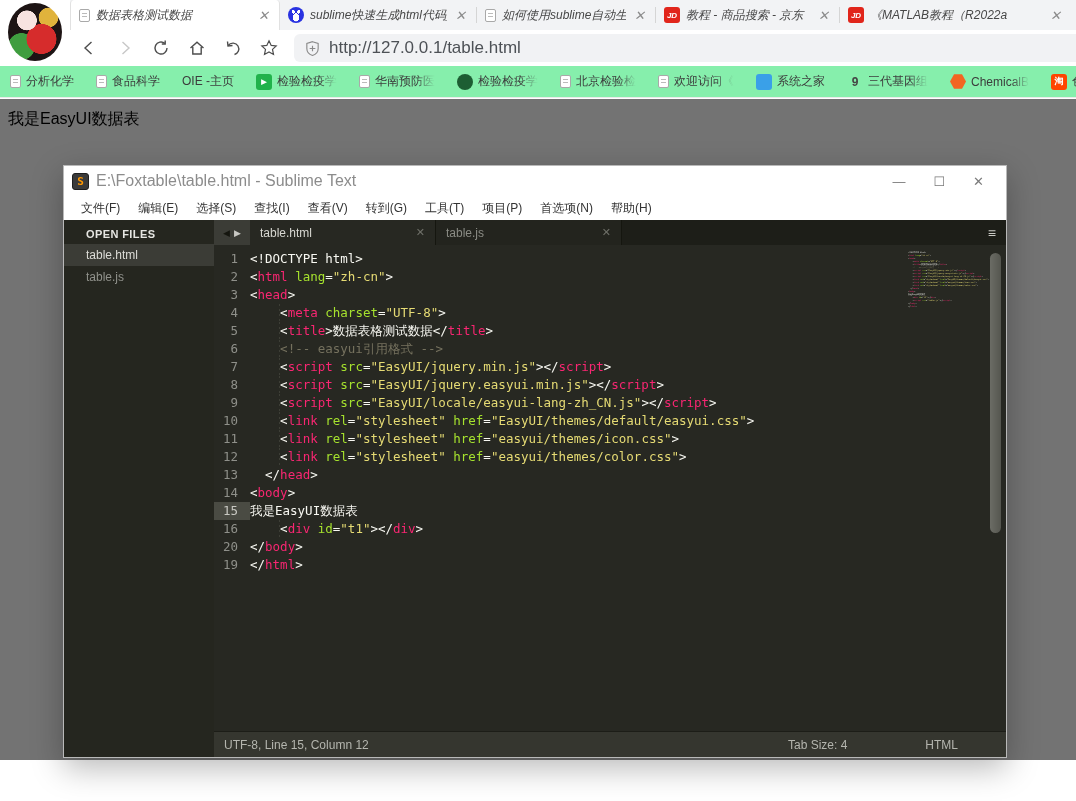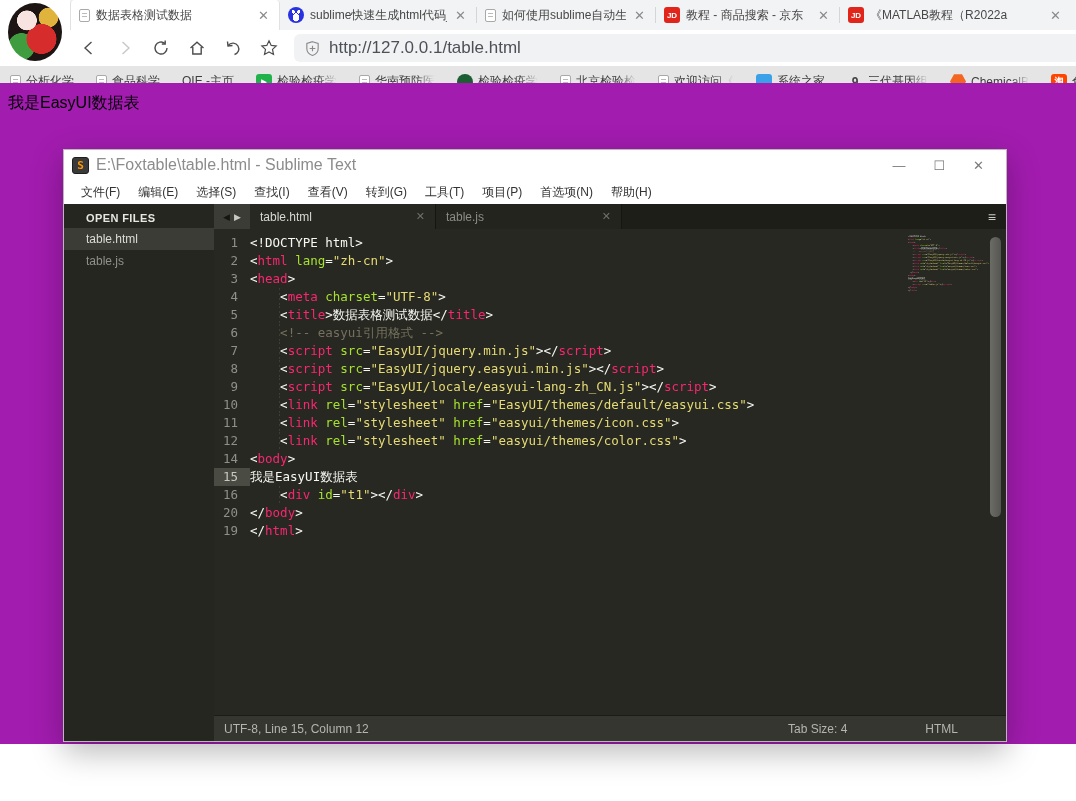--- a/index.html
+++ b/index.html
@@ -1,21 +1,21 @@
 <!DOCTYPE html>
 <html><head>
 <meta charset="utf-8">
 <style>
   * { margin:0; padding:0; box-sizing:border-box; }
   html,body { width:1076px; height:801px; overflow:hidden; background:#fff;
     font-family:"Liberation Sans", sans-serif; }
 
   
   .tab-strip { position:absolute; left:0; top:0; width:1076px; height:30px;
-    background:#f2f3f5; display:flex; align-items:stretch; }
+    background:#f2f3f5; display:flex; align-items:stretch;font-style:italic; }
   .logo-hole { width:70px; background:#fff; position:relative; flex:0 0 auto; }
   .browser-logo { position:absolute; left:8px; top:3px; width:54px; height:58px;
     border-radius:50%; z-index:30; overflow:hidden;
     background:radial-gradient(circle at 35% 30%, #f7e3e0 0 18%, transparent 19%),
       radial-gradient(circle at 62% 62%, #d62c2c 0 30%, transparent 31%),
       radial-gradient(circle at 25% 75%, #3f9d3f 0 22%, transparent 23%),
       radial-gradient(circle at 75% 25%, #e0b33c 0 16%, transparent 17%),
       #1d1414; }
   .btab { display:flex; align-items:center; gap:6px; padding:0 8px; min-width:0;
     position:relative; flex:0 0 auto; }
@@ -45,29 +45,29 @@
   .fav.taobao { background:#ff4400; border-radius:3px; font-size:9px; }
 
   .navbar { position:absolute; left:0; top:30px; width:1076px; height:36px; background:#fff;
     display:flex; align-items:center; }
   .nav-icons { display:flex; align-items:center; gap:14px; margin-left:78px; }
   .nav-btn { width:22px; height:22px; display:flex; align-items:center; justify-content:center; }
   .addr-bar { margin-left:14px; flex:1 1 auto; height:28px; background:#f1f2f4;
     border-radius:6px 0 0 6px; display:flex; align-items:center; padding:0 10px; gap:8px; }
   .addr-url { font-size:17px; color:#4d5156; white-space:nowrap; }
 
-  .bookmarks { position:absolute; left:0; top:66px; width:1076px; height:32px; background:#e5e5e5;
+  .bookmarks { position:absolute; left:0; top:66px; width:1076px; height:32px; background:#86efac;
     border-bottom:1px solid #e9e9e9; display:flex; align-items:center; gap:22px;
     padding:0 10px; overflow:hidden; }
   .bm { display:flex; align-items:center; gap:5px; flex:0 0 auto; }
   .bm .bl { font-size:12px; color:#3c3c3c; white-space:nowrap; }
   .bm.fade .bl { -webkit-mask-image:linear-gradient(90deg,#000 70%,transparent); 
     mask-image:linear-gradient(90deg,#000 70%,transparent); }
 
-  .page { position:absolute; left:0; top:83px; width:1076px; height:661px; background:#a21caf; }
+  .page { position:absolute; left:0; top:99px; width:1076px; height:661px; background:#737373; }
   .page-heading { position:absolute; left:8px; top:10px; font-size:16px; color:#000; }
 
   
   .sublime { position:absolute; left:63px; top:165px; width:944px; height:593px;
     background:#272822; border:1px solid #b9b9b9; box-shadow:0 10px 30px rgba(0,0,0,.28);
     display:flex; flex-direction:column; }
   .st-titlebar { height:30px; background:#fff; display:flex; align-items:center;
     padding:0 8px; gap:7px; flex:0 0 auto; }
   .st-appicon { width:17px; height:17px; background:#3a3a3a; border:1px solid #1e1e1e;
     border-radius:3px; color:#ff9800; font:bold 11px/15px "DejaVu Sans Mono",monospace;
@@ -314,20 +314,21 @@
               <div class="code-row"><span class="ln">3</span><span class="src"><span class="tok-p">&lt;</span><span class="tok-t">head</span><span class="tok-p">&gt;</span></span></div>
               <div class="code-row"><span class="ln">4</span><span class="src ig"><span class="tok-p">    &lt;</span><span class="tok-t">meta</span><span class="tok-p"> </span><span class="tok-a">charset</span><span class="tok-p">=</span><span class="tok-s">"UTF-8"</span><span class="tok-p">&gt;</span></span></div>
               <div class="code-row"><span class="ln">5</span><span class="src ig"><span class="tok-p">    &lt;</span><span class="tok-t">title</span><span class="tok-p">&gt;数据表格测试数据&lt;/</span><span class="tok-t">title</span><span class="tok-p">&gt;</span></span></div>
               <div class="code-row"><span class="ln">6</span><span class="src ig"><span class="tok-c">    &lt;!-- easyui引用格式 --&gt;</span></span></div>
               <div class="code-row"><span class="ln">7</span><span class="src ig"><span class="tok-p">    &lt;</span><span class="tok-t">script</span><span class="tok-p"> </span><span class="tok-a">src</span><span class="tok-p">=</span><span class="tok-s">"EasyUI/jquery.min.js"</span><span class="tok-p">&gt;&lt;/</span><span class="tok-t">script</span><span class="tok-p">&gt;</span></span></div>
               <div class="code-row"><span class="ln">8</span><span class="src ig"><span class="tok-p">    &lt;</span><span class="tok-t">script</span><span class="tok-p"> </span><span class="tok-a">src</span><span class="tok-p">=</span><span class="tok-s">"EasyUI/jquery.easyui.min.js"</span><span class="tok-p">&gt;&lt;/</span><span class="tok-t">script</span><span class="tok-p">&gt;</span></span></div>
               <div class="code-row"><span class="ln">9</span><span class="src ig"><span class="tok-p">    &lt;</span><span class="tok-t">script</span><span class="tok-p"> </span><span class="tok-a">src</span><span class="tok-p">=</span><span class="tok-s">"EasyUI/locale/easyui-lang-zh_CN.js"</span><span class="tok-p">&gt;&lt;/</span><span class="tok-t">script</span><span class="tok-p">&gt;</span></span></div>
               <div class="code-row"><span class="ln">10</span><span class="src ig"><span class="tok-p">    &lt;</span><span class="tok-t">link</span><span class="tok-p"> </span><span class="tok-a">rel</span><span class="tok-p">=</span><span class="tok-s">"stylesheet"</span><span class="tok-p"> </span><span class="tok-a">href</span><span class="tok-p">=</span><span class="tok-s">"EasyUI/themes/default/easyui.css"</span><span class="tok-p">&gt;</span></span></div>
               <div class="code-row"><span class="ln">11</span><span class="src ig"><span class="tok-p">    &lt;</span><span class="tok-t">link</span><span class="tok-p"> </span><span class="tok-a">rel</span><span class="tok-p">=</span><span class="tok-s">"stylesheet"</span><span class="tok-p"> </span><span class="tok-a">href</span><span class="tok-p">=</span><span class="tok-s">"easyui/themes/icon.css"</span><span class="tok-p">&gt;</span></span></div>
               <div class="code-row"><span class="ln">12</span><span class="src ig"><span class="tok-p">    &lt;</span><span class="tok-t">link</span><span class="tok-p"> </span><span class="tok-a">rel</span><span class="tok-p">=</span><span class="tok-s">"stylesheet"</span><span class="tok-p"> </span><span class="tok-a">href</span><span class="tok-p">=</span><span class="tok-s">"easyui/themes/color.css"</span><span class="tok-p">&gt;</span></span></div>
+              <div class="code-row"><span class="ln">13</span><span class="src"><span class="tok-p">  &lt;/</span><span class="tok-t">head</span><span class="tok-p">&gt;</span></span></div>
               <div class="code-row"><span class="ln">14</span><span class="src"><span class="tok-p">&lt;</span><span class="tok-t">body</span><span class="tok-p">&gt;</span></span></div>
               <div class="code-row"><span class="ln cur">15</span><span class="src"><span class="tok-p">我是EasyUI数据表</span></span></div>
               <div class="code-row"><span class="ln">16</span><span class="src ig"><span class="tok-p">    &lt;</span><span class="tok-t">div</span><span class="tok-p"> </span><span class="tok-a">id</span><span class="tok-p">=</span><span class="tok-s">"t1"</span><span class="tok-p">&gt;&lt;/</span><span class="tok-t">div</span><span class="tok-p">&gt;</span></span></div>
               <div class="code-row"><span class="ln">20</span><span class="src"><span class="tok-p">&lt;/</span><span class="tok-t">body</span><span class="tok-p">&gt;</span></span></div>
               <div class="code-row"><span class="ln">19</span><span class="src"><span class="tok-p">&lt;/</span><span class="tok-t">html</span><span class="tok-p">&gt;</span></span></div>
             </div>
           <div class="minimap" id="minimap"><div><span class="tok-p">&lt;!DOCTYPE html&gt;</span></div><div><span class="tok-p">&lt;</span><span class="tok-t">html</span><span class="tok-p"> </span><span class="tok-a">lang</span><span class="tok-p">=</span><span class="tok-s">"zh-cn"</span><span class="tok-p">&gt;</span></div><div><span class="tok-p">&lt;</span><span class="tok-t">head</span><span class="tok-p">&gt;</span></div><div><span class="tok-p">    &lt;</span><span class="tok-t">meta</span><span class="tok-p"> </span><span class="tok-a">charset</span><span class="tok-p">=</span><span class="tok-s">"UTF-8"</span><span class="tok-p">&gt;</span></div><div><span class="tok-p">    &lt;</span><span class="tok-t">title</span><span class="tok-p">&gt;数据表格测试数据&lt;/</span><span class="tok-t">title</span><span class="tok-p">&gt;</span></div><div><span class="tok-c">    &lt;!-- easyui引用格式 --&gt;</span></div><div><span class="tok-p">    &lt;</span><span class="tok-t">script</span><span class="tok-p"> </span><span class="tok-a">src</span><span class="tok-p">=</span><span class="tok-s">"EasyUI/jquery.min.js"</span><span class="tok-p">&gt;&lt;/</span><span class="tok-t">script</span><span class="tok-p">&gt;</span></div><div><span class="tok-p">    &lt;</span><span class="tok-t">script</span><span class="tok-p"> </span><span class="tok-a">src</span><span class="tok-p">=</span><span class="tok-s">"EasyUI/jquery.easyui.min.js"</span><span class="tok-p">&gt;&lt;/</span><span class="tok-t">script</span><span class="tok-p">&gt;</span></div><div><span class="tok-p">    &lt;</span><span class="tok-t">script</span><span class="tok-p"> </span><span class="tok-a">src</span><span class="tok-p">=</span><span class="tok-s">"EasyUI/locale/easyui-lang-zh_CN.js"</span><span class="tok-p">&gt;&lt;/</span><span class="tok-t">script</span><span class="tok-p">&gt;</span></div><div><span class="tok-p">    &lt;</span><span class="tok-t">link</span><span class="tok-p"> </span><span class="tok-a">rel</span><span class="tok-p">=</span><span class="tok-s">"stylesheet"</span><span class="tok-p"> </span><span class="tok-a">href</span><span class="tok-p">=</span><span class="tok-s">"EasyUI/themes/default/easyui.css"</span><span class="tok-p">&gt;</span></div><div><span class="tok-p">    &lt;</span><span class="tok-t">link</span><span class="tok-p"> </span><span class="tok-a">rel</span><span class="tok-p">=</span><span class="tok-s">"stylesheet"</span><span class="tok-p"> </span><span class="tok-a">href</span><span class="tok-p">=</span><span class="tok-s">"easyui/themes/icon.css"</span><span class="tok-p">&gt;</span></div><div><span class="tok-p">    &lt;</span><span class="tok-t">link</span><span class="tok-p"> </span><span class="tok-a">rel</span><span class="tok-p">=</span><span class="tok-s">"stylesheet"</span><span class="tok-p"> </span><span class="tok-a">href</span><span class="tok-p">=</span><span class="tok-s">"easyui/themes/color.css"</span><span class="tok-p">&gt;</span></div><div><span class="tok-p">  &lt;/</span><span class="tok-t">head</span><span class="tok-p">&gt;</span></div><div><span class="tok-p">&lt;</span><span class="tok-t">body</span><span class="tok-p">&gt;</span></div><div><span class="tok-p">我是EasyUI数据表</span></div><div><span class="tok-p">    &lt;</span><span class="tok-t">div</span><span class="tok-p"> </span><span class="tok-a">id</span><span class="tok-p">=</span><span class="tok-s">"t1"</span><span class="tok-p">&gt;&lt;/</span><span class="tok-t">div</span><span class="tok-p">&gt;</span></div><div><span class="tok-p">    &lt;</span><span class="tok-t">script</span><span class="tok-p"> </span><span class="tok-a">src</span><span class="tok-p">=</span><span class="tok-s">"table.js"</span><span class="tok-p">&gt;&lt;/</span><span class="tok-t">script</span><span class="tok-p">&gt;</span></div><div><span class="tok-p">&lt;/</span><span class="tok-t">body</span><span class="tok-p">&gt;</span></div><div><span class="tok-p">&lt;/</span><span class="tok-t">html</span><span class="tok-p">&gt;</span></div></div>
           <div class="st-scrollbar"></div>
         </div>
         <div class="st-statusbar">

